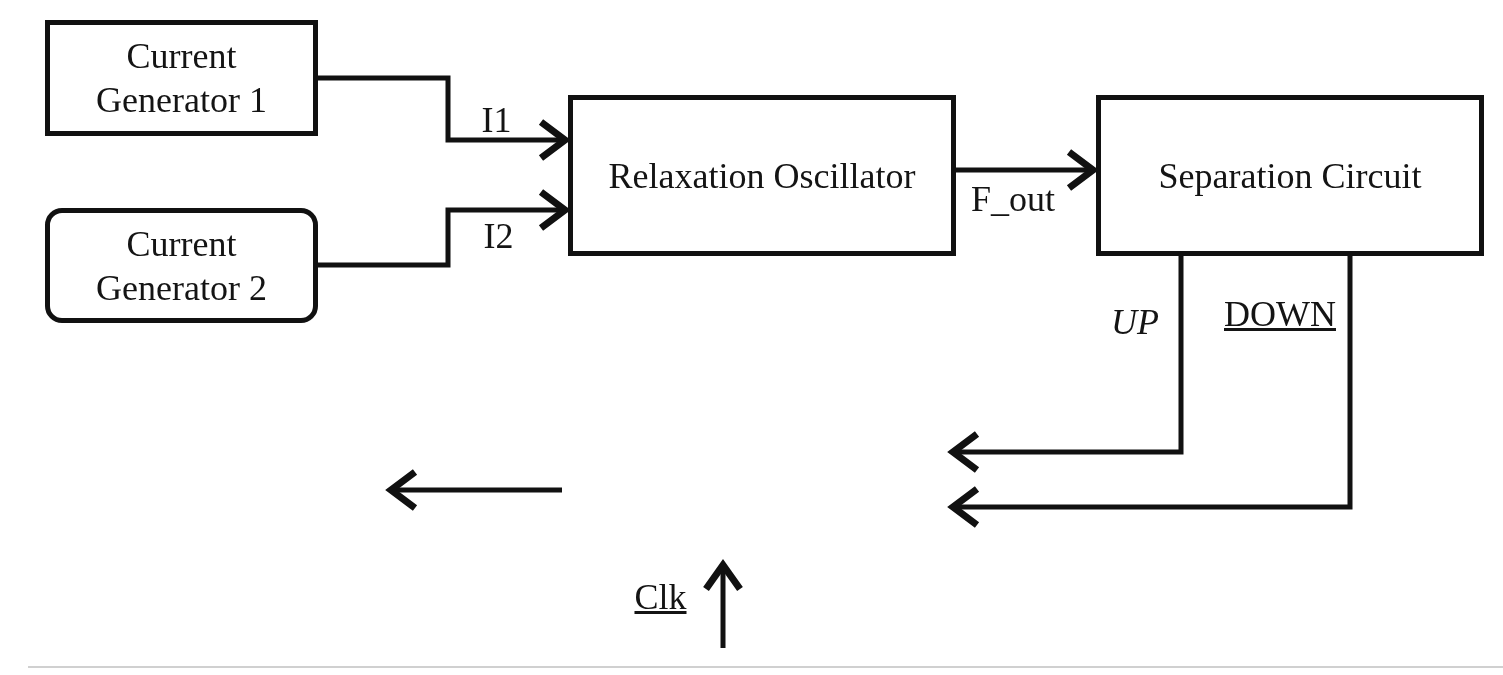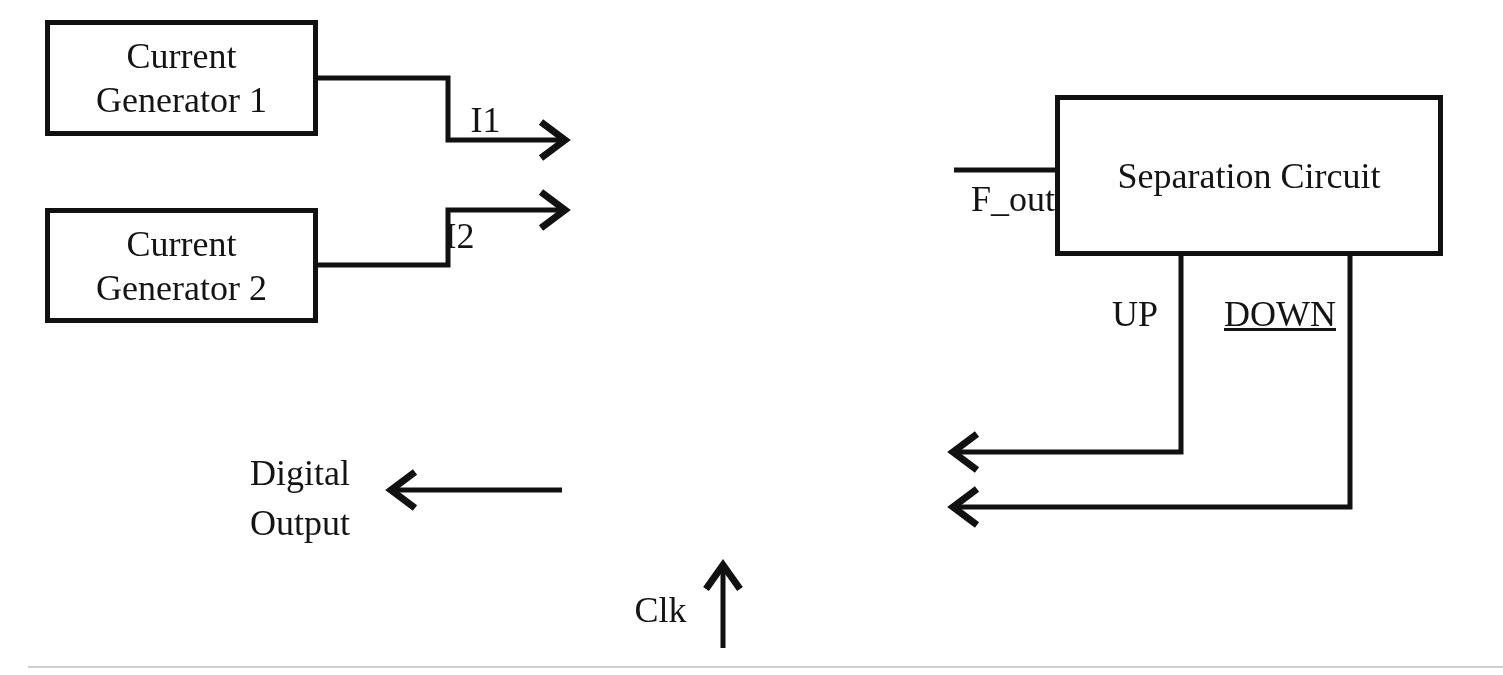--- a/index.html
+++ b/index.html
@@ -25,38 +25,38 @@
     background: #ffffff;
     display: flex;
     align-items: center;
     justify-content: center;
     text-align: center;
     font-size: 36px;
     line-height: 44px;
     color: #141414;
   }
   .block-cg1 { left: 17px;  top: 20px;  width: 273px; height: 116px; padding: 0 24px; }
-  .block-cg2 { left: 17px;  top: 208px; width: 273px; height: 115px; padding: 0 24px; }
+  .block-cg2 { left: 17px;  top: 208px; width: 273px; height: 115px; padding: 0 24px; border-radius: 17px; }
   .block-ro  { left: 540px; top: 95px;  width: 388px; height: 161px; }
-  .block-sc  { left: 1027px;top: 95px;  width: 388px; height: 161px; }
+  .block-sc  { left: 1068px;top: 95px;  width: 388px; height: 161px; }
   .block-dcs { left: 532px; top: 403px; width: 389px; height: 161px; }
   .sig {
     position: absolute;
     font-size: 36px;
     line-height: 36px;
     color: #141414;
     text-align: center;
     white-space: nowrap;
   }
-  .sig-i1   { left: 430px;  top: 102px; width: 55px;  }
-  .sig-i2   { left: 404px;  top: 218px; width: 55px;  }
+  .sig-i1   { left: 441px;  top: 102px; width: 55px;  }
+  .sig-i2   { left: 443px;  top: 218px; width: 55px;  }
   .sig-fout { left: 935px;  top: 181px; width: 100px; font-family: Liberation Serif, serif; }
-  .sig-up   { left: 1072px; top: 296px; width: 70px;  }
+  .sig-up   { left: 1072px; top: 304px; width: 70px; font-style: italic;  }
   .sig-down { left: 1186px; top: 296px; width: 132px; text-decoration: underline; }
-  .sig-clk  { left: 595px;  top: 592px; width: 75px;  }
+  .sig-clk  { left: 595px;  top: 579px; width: 75px; text-decoration: underline;  }
   .sig-dout {
     left: 202px; top: 448px; width: 140px;
     white-space: normal;
     line-height: 50px;
   }
   .page-edge {
     position: absolute;
     left: 0; top: 666px;
     width: 1503px; height: 2px;
     background: #d0d0d0;
@@ -92,35 +92,37 @@
   </svg>
 
   <div class="block block-cg1">
     <span>Current Generator 1</span>
   </div>
 
   <div class="block block-cg2">
     <span>Current Generator 2</span>
   </div>
 
+  <div class="block block-ro">
+    <span>Relaxation Oscillator</span>
+  </div>
 
   <div class="block block-sc">
     <span>Separation Circuit</span>
   </div>
 
 
   <div class="sig sig-i1">I1</div>
 
   <div class="sig sig-i2">I2</div>
 
   <div class="sig sig-fout">F_out</div>
 
   <div class="sig sig-up">UP</div>
 
   <div class="sig sig-down">DOWN</div>
 
   <div class="sig sig-clk">Clk</div>
 
-  <div class="sig sig-dout">Digital Output</div>
 
   <div class="page-edge"></div>
 
 </div>
 
 </body></html>

